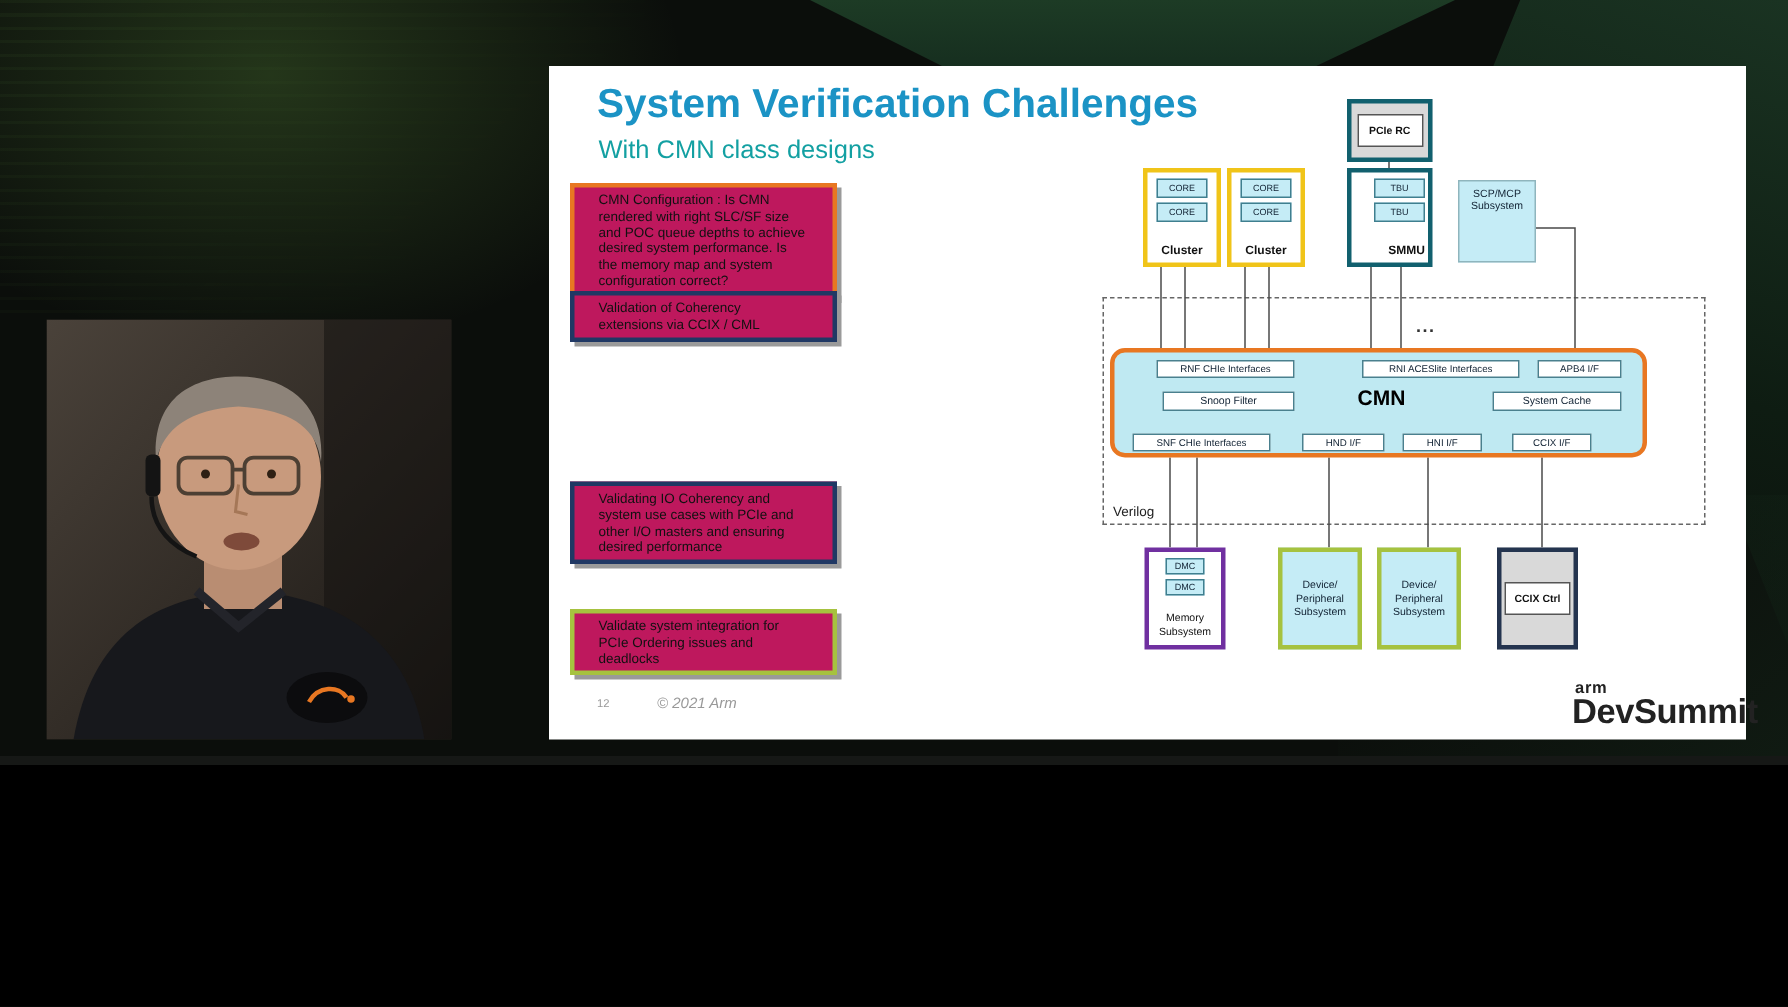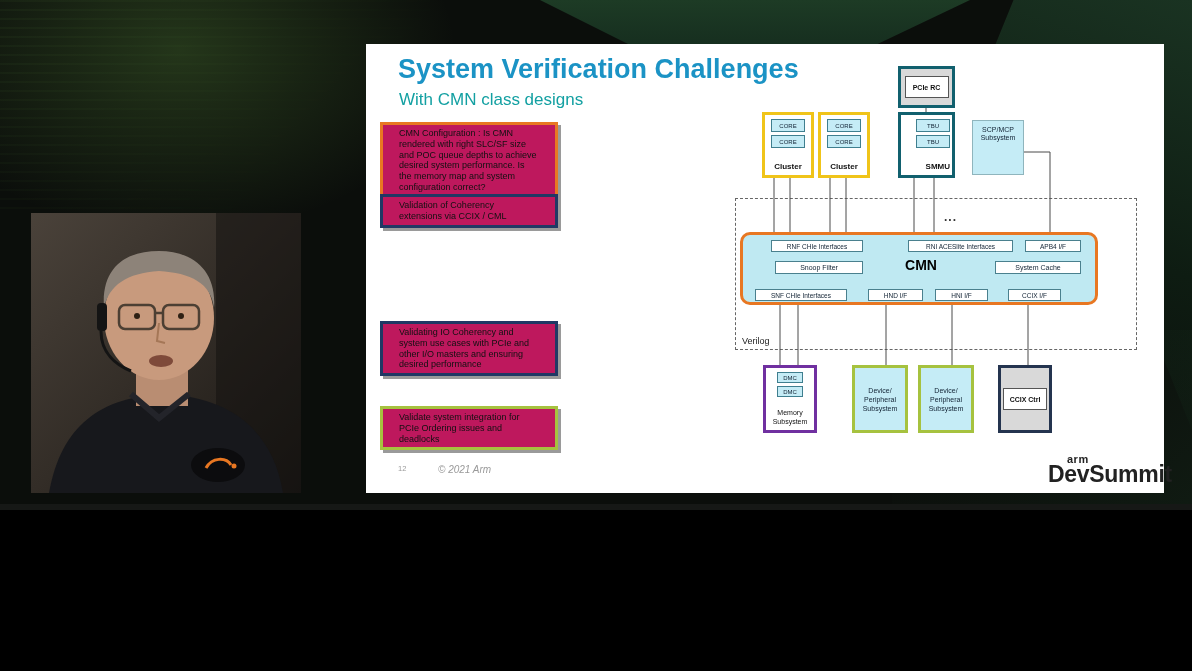--- a/index.html
+++ b/index.html
@@ -65,21 +65,21 @@
     display:flex;align-items:center;justify-content:center;text-align:center;font-size:7px;line-height:9px;color:#123;padding:2px;}
   .device1{left:486px;top:321px;}
   .device2{left:552px;top:321px;}
   .ccixctrl{left:632px;top:321px;width:54px;height:68px;border-color:#24344f;background:#d9d9d9;justify-content:center;padding:0;}
 
   .wires{position:absolute;left:0;top:0;width:798px;height:449px;pointer-events:none;}
 
   .page-num{position:absolute;left:32px;top:420px;font-size:7.5px;color:#999;}
   .copyright{position:absolute;left:72px;top:420px;font-size:10px;color:#999;font-style:italic;}
   .brand{position:absolute;left:682px;top:410px;color:#222;}
-  .brand-arm{font-size:11px;font-weight:700;letter-spacing:.5px;margin-left:19px;line-height:11px;}
+  .brand-arm{font-size:11px;font-weight:700;letter-spacing:.5px;margin-left:2px;line-height:11px;}
   .brand-ds{font-size:23px;font-weight:700;letter-spacing:-.3px;line-height:18px;}
 </style>
 </head>
 <body>
 
 <div id="stage">
 
   <div class="bg-glow"></div>
   <div class="bg-code"></div>
   <div class="bg-chevron"></div>

